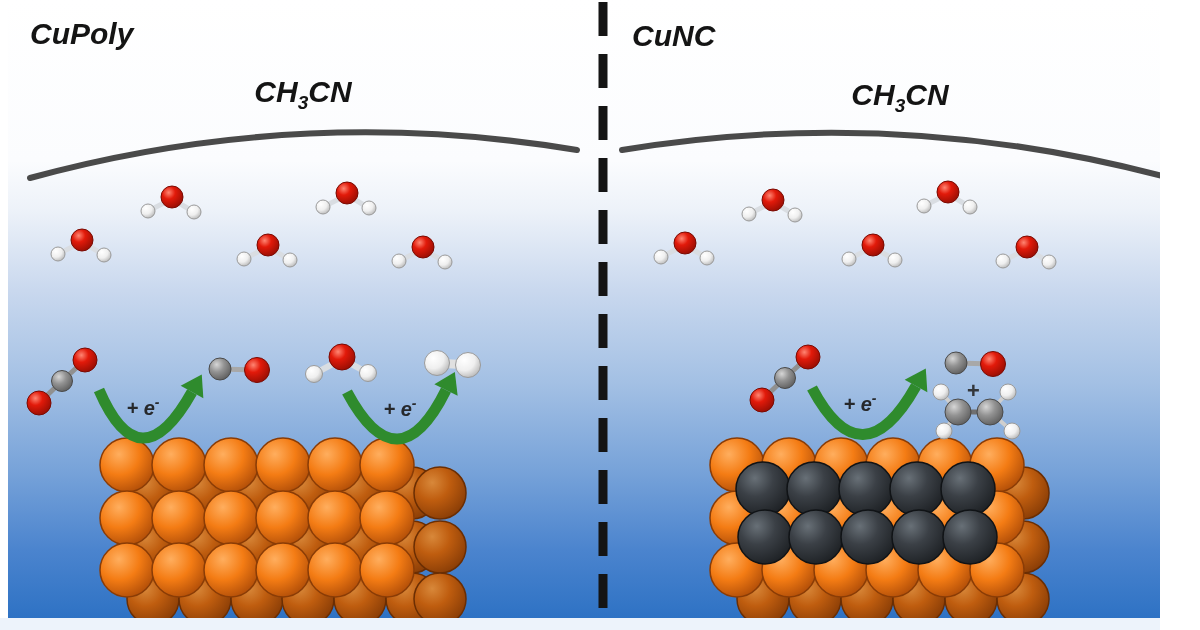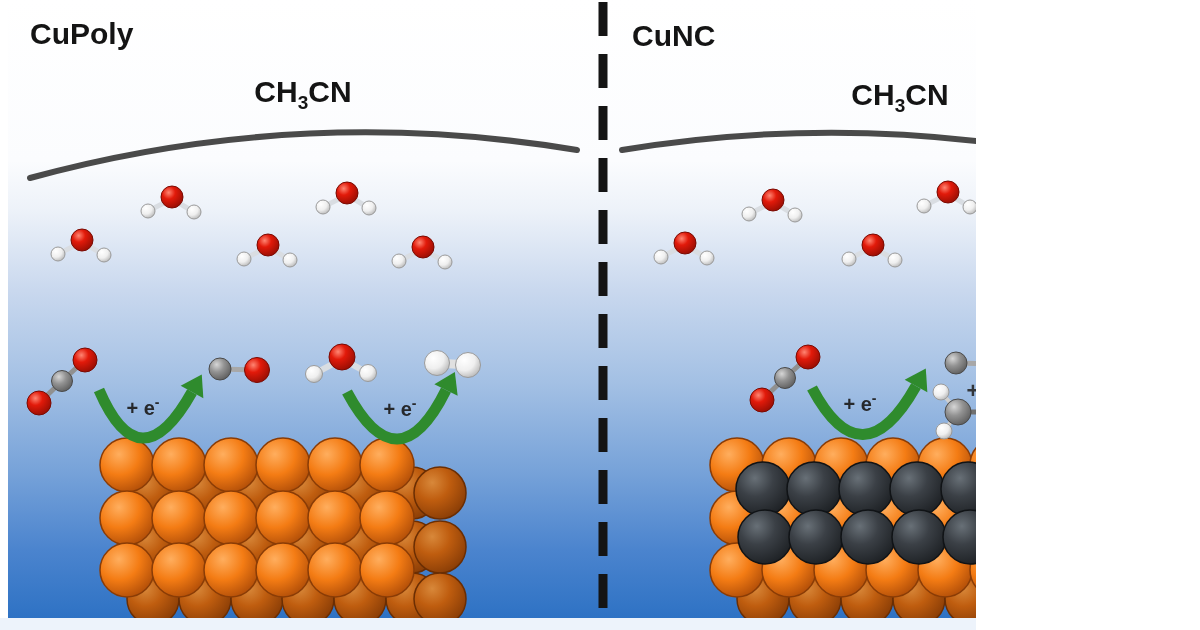--- a/index.html
+++ b/index.html
@@ -1,17 +1,17 @@
 <!DOCTYPE html>
 <html><head>
 <meta charset="utf-8">
 <style>
   html,body{margin:0;padding:0;background:#ffffff;}
   body{font-family:"Liberation Sans", sans-serif;}
-  .stage{width:976px;height:630px;position:relative;overflow:hidden;background:#fff;}
+  .stage{width:1160px;height:630px;position:relative;overflow:hidden;background:#fff;font-style:italic;}
   svg text{font-family:"Liberation Sans", sans-serif;}
 </style>
 </head>
 <body>
 
 <div class="stage">
 <svg width="1200" height="630" viewBox="0 0 1200 630">
   <defs>
     <linearGradient id="bgGrad" x1="0" y1="0" x2="0" y2="1">
       <stop offset="0" stop-color="#ffffff"></stop>

